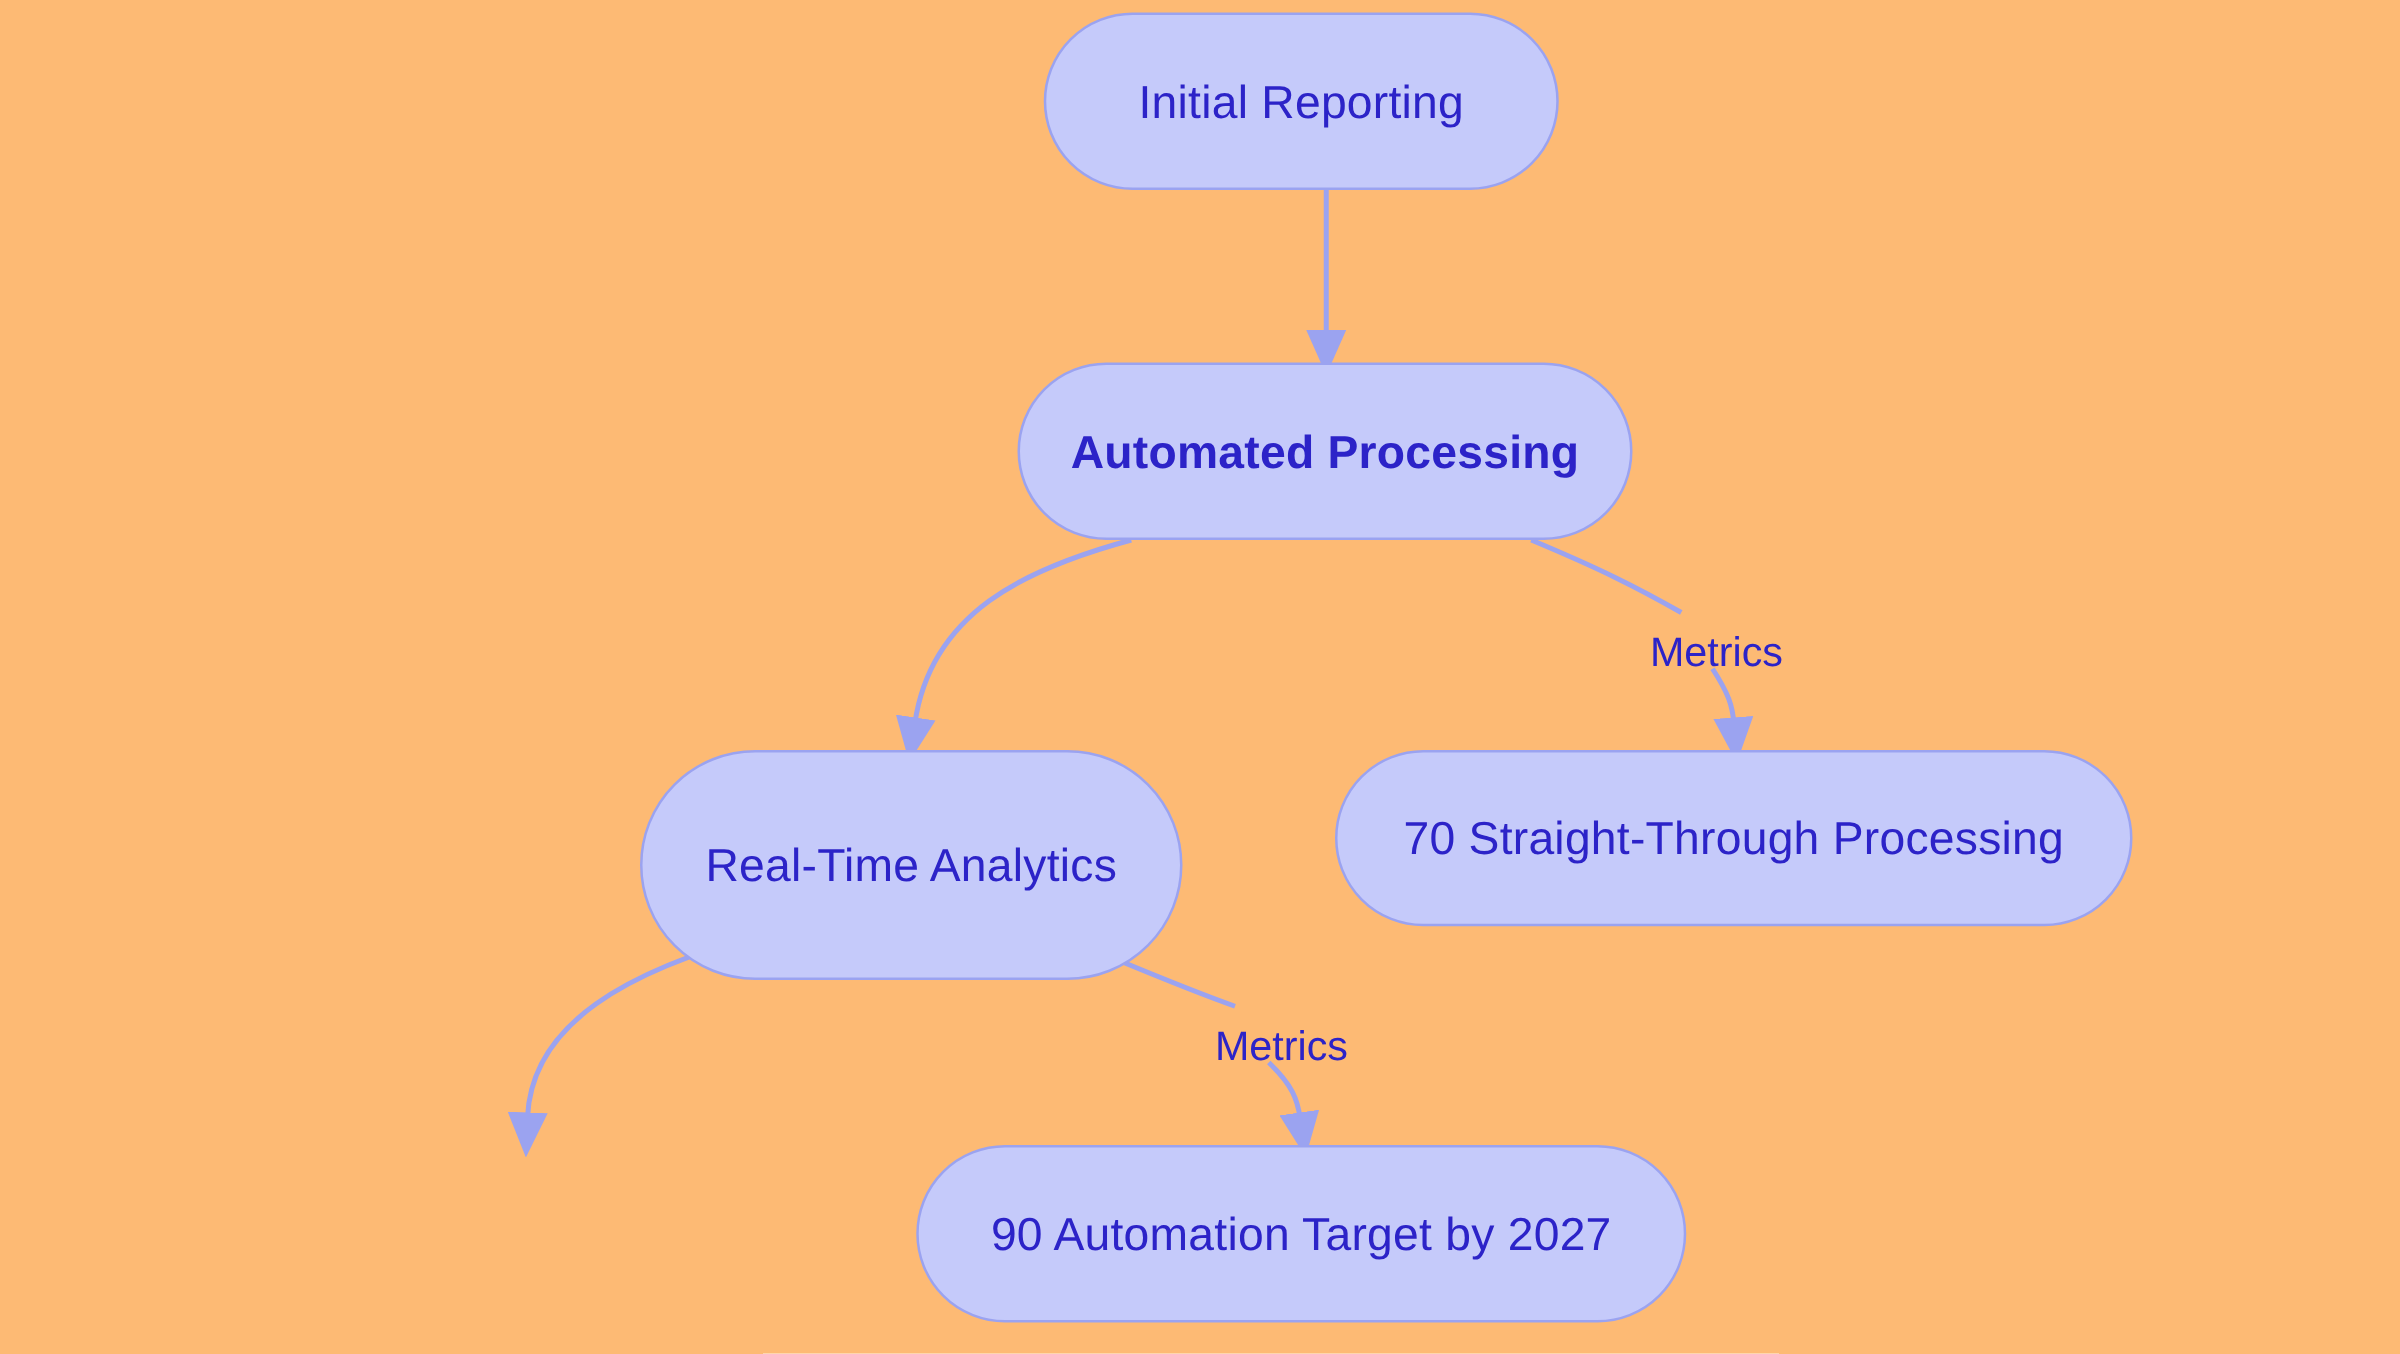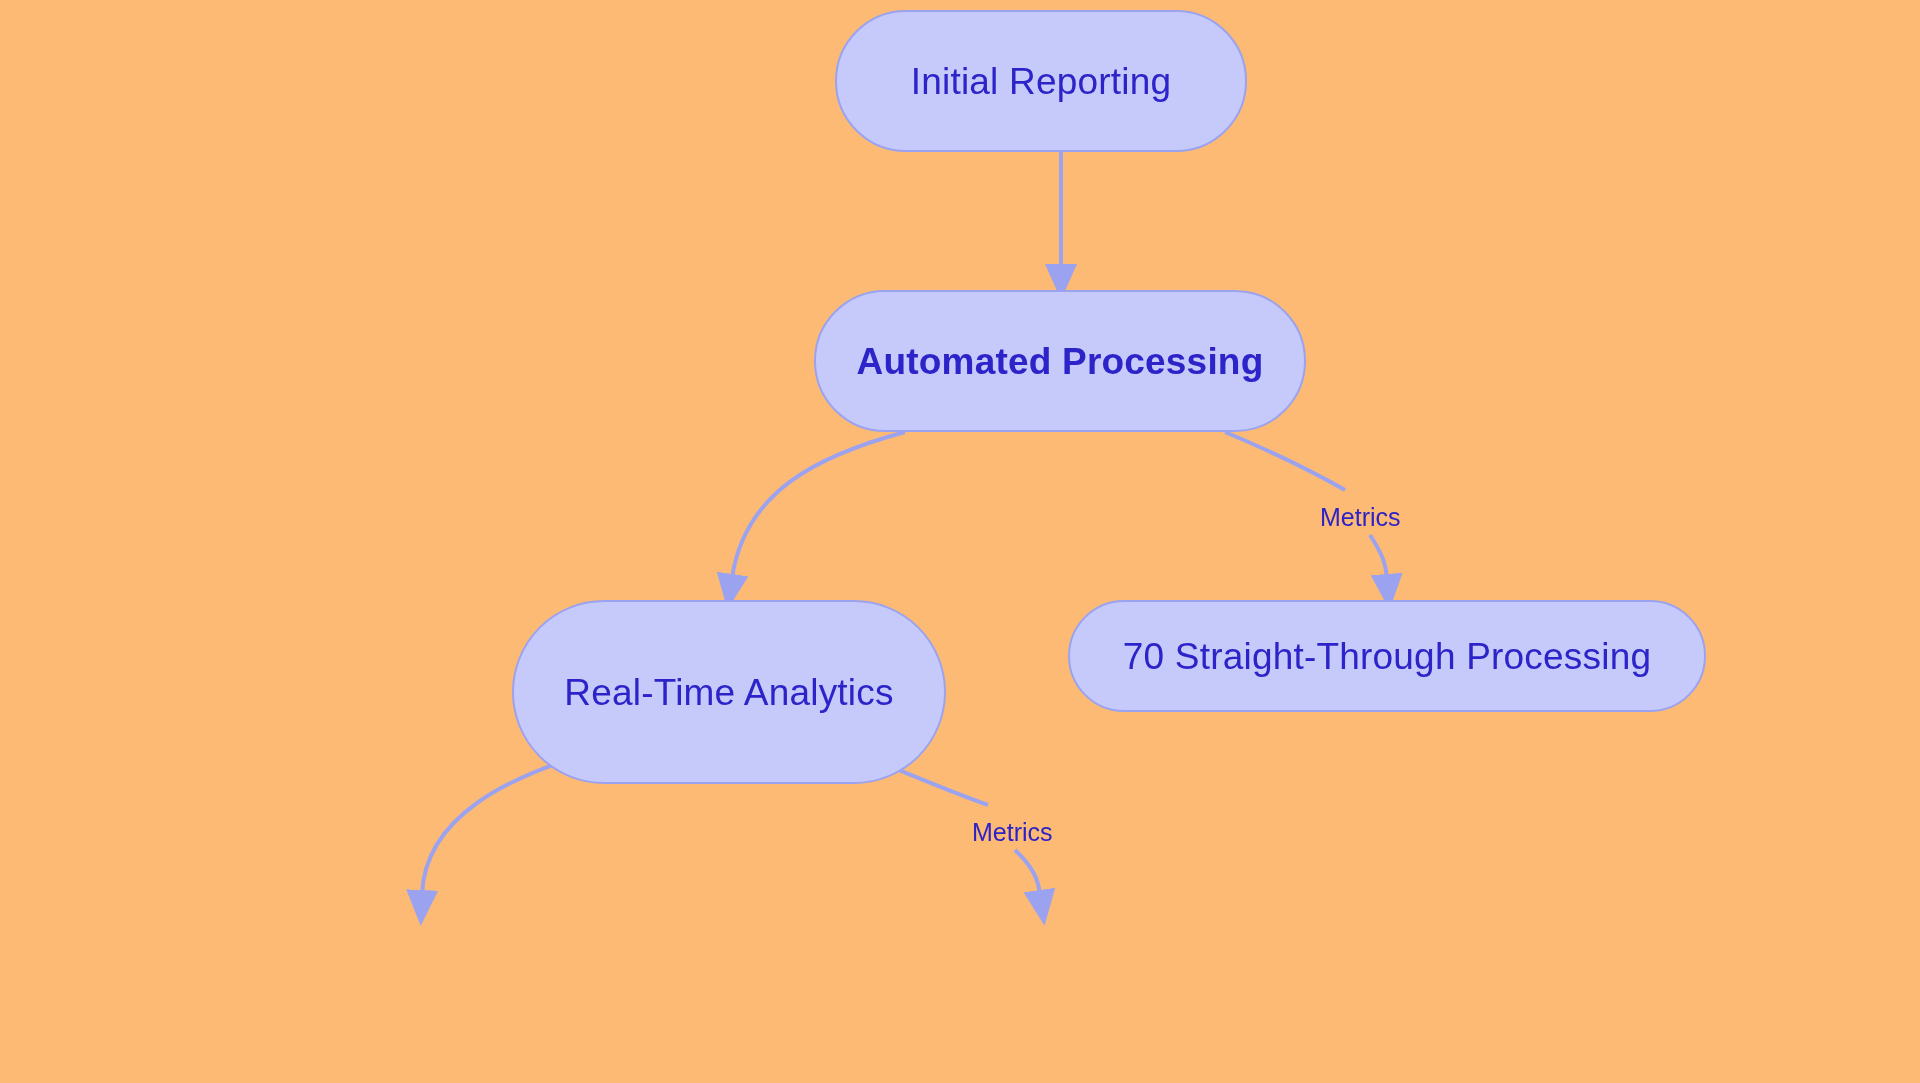--- a/index.html
+++ b/index.html
@@ -42,21 +42,21 @@
     white-space: nowrap;
     line-height: 1;
   }
   .node-label {
     color: #2c23c8;
     padding: 0 10px;
   }
   .edge-label {
     position: absolute;
     color: #2c23c8;
-    font-size: 25px;
+    font-size: 33px;
     font-weight: 400;
     white-space: nowrap;
     background: transparent;
     line-height: 1;
     text-align: center;
   }
 </style>
 </head>
 <body>
 
@@ -87,23 +87,26 @@
   </div>
 
   <div class="flow-node" style="left:814px; top:290px; width:492px; height:142px;font-weight:bold;">
     <span class="node-label">Automated Processing</span>
   </div>
 
   <div class="flow-node" style="left:512px; top:600px; width:434px; height:184px;">
     <span class="node-label">Real-Time Analytics</span>
   </div>
 
-  <div class="flow-node" style="left:1068px; top:600px; width:638px; height:112px;">
+  <div class="flow-node" style="left:1068px; top:600px; width:638px; height:141px;">
     <span class="node-label">70 Straight-Through Processing</span>
   </div>
 
 
+  <div class="flow-node" style="left:733px; top:916px; width:616px; height:142px;">
+    <span class="node-label">90 Automation Target by 2027</span>
+  </div>
 
   <div class="edge-label" style="left:1320px; top:505px;">Metrics</div>
 
   <div class="edge-label" style="left:972px; top:820px;">Metrics</div>
 
 </div>
 
 </body></html>

